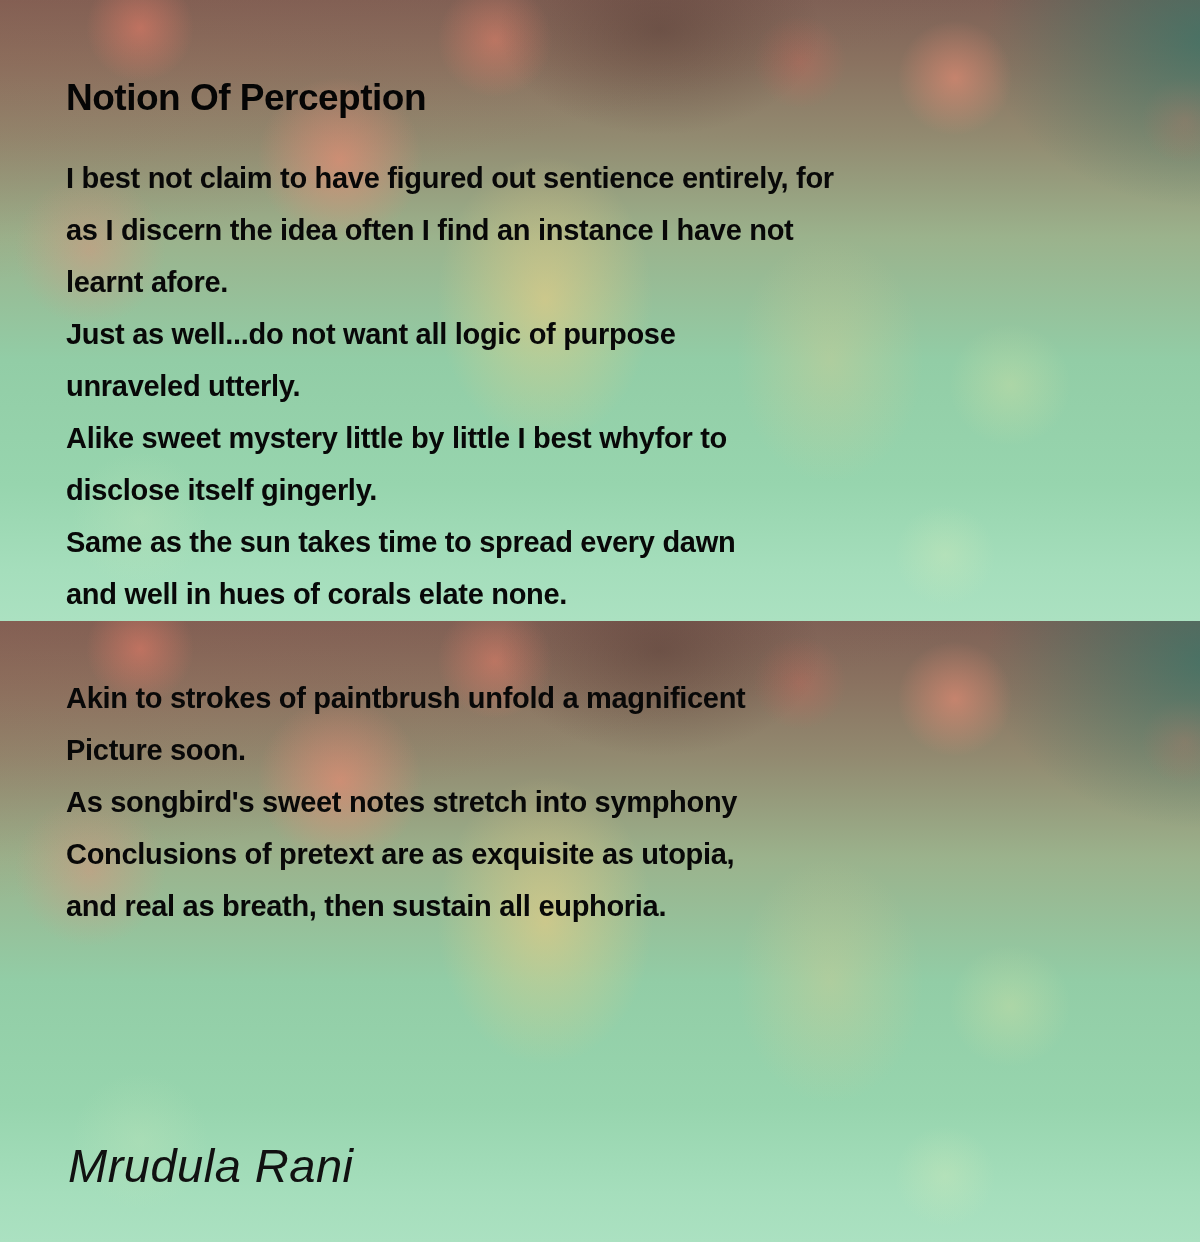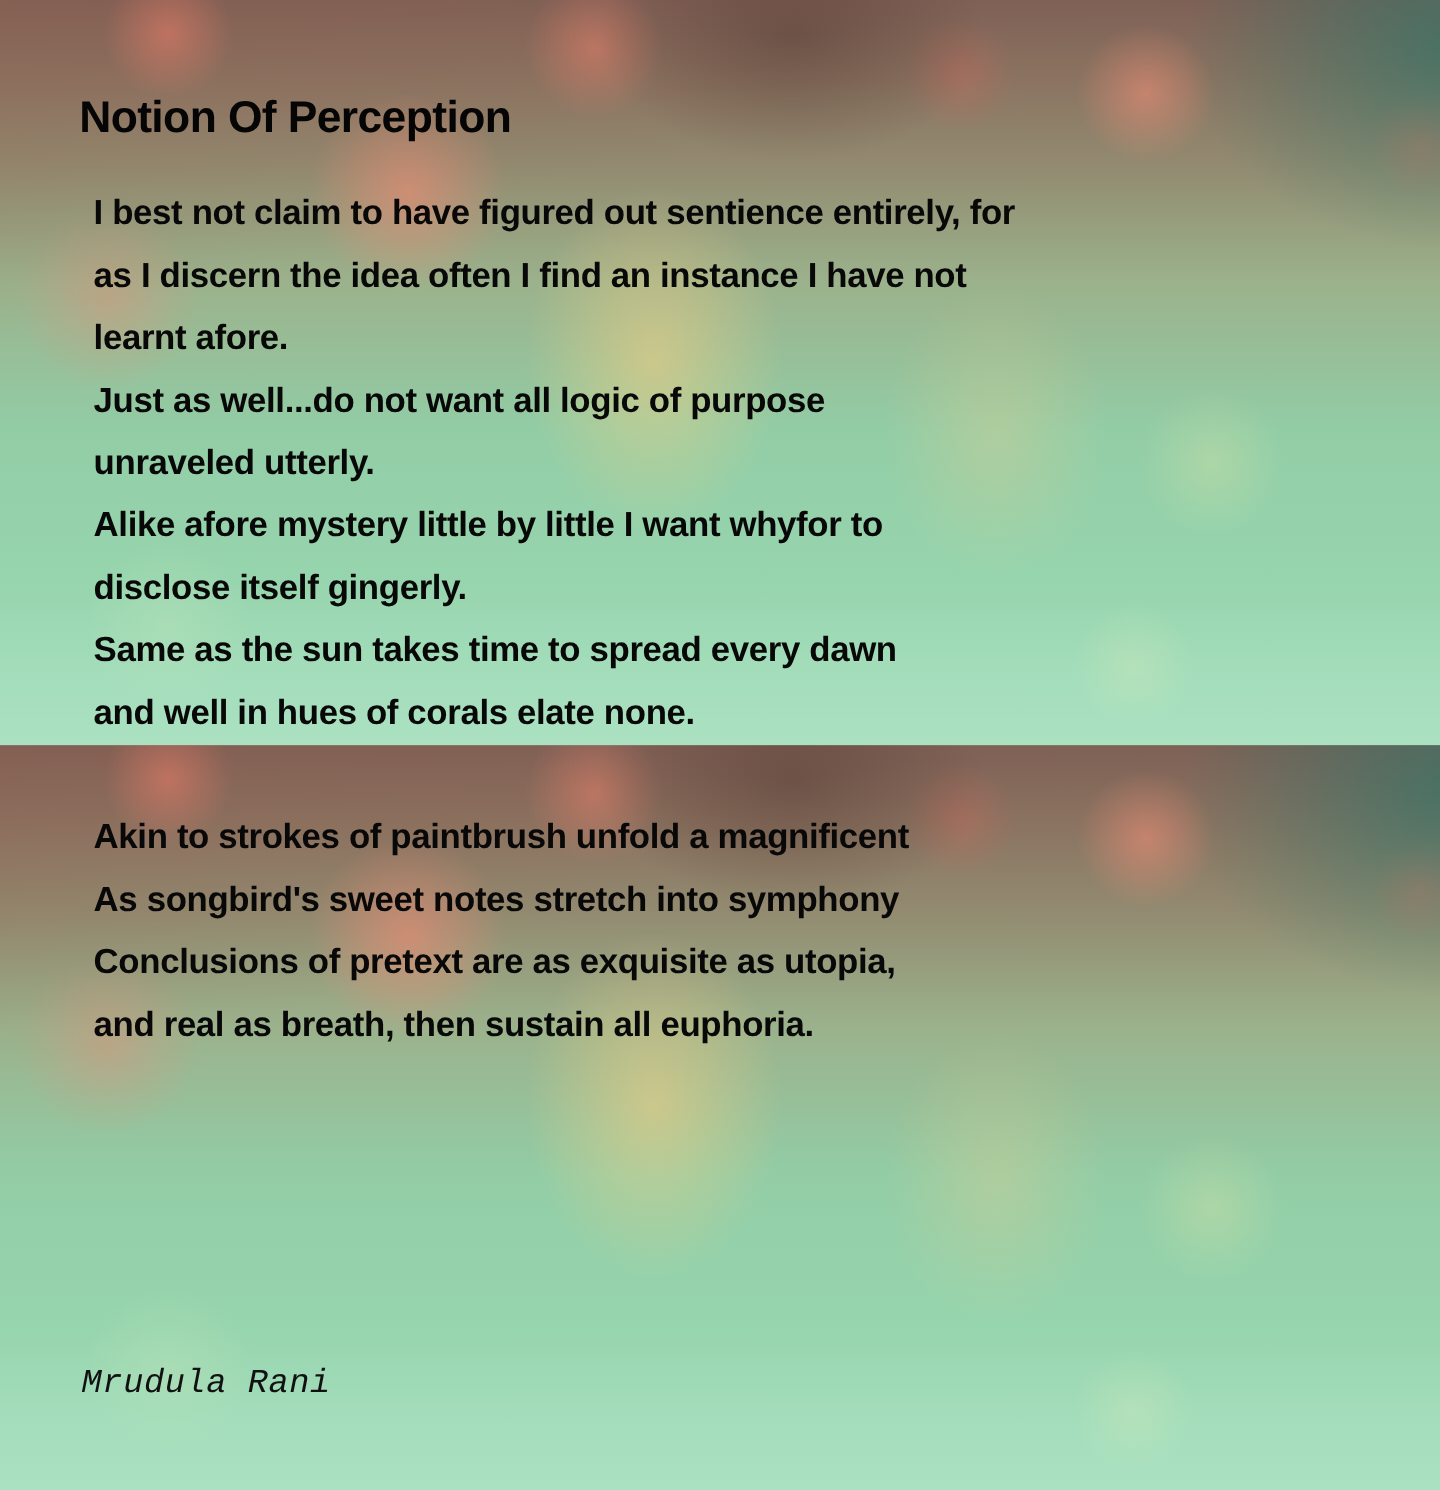--- a/index.html
+++ b/index.html
@@ -62,64 +62,63 @@
   }
   .poem {
     position: absolute;
     left: 66px;
     top: 152px;
     width: 1080px;
     color: #080808;
     font-size: 29px;
     font-weight: bold;
     letter-spacing: -0.3px;
-    margin-left: 12px;
   }
   .line {
     height: 52px;
     line-height: 52px;
     white-space: nowrap;
   }
   .stanza-gap {
     height: 52px;
   }
   .author {
     position: absolute;
     left: 68px;
     top: 1138px;
-    font-size: 28px;
+    font-size: 47px;
     font-style: italic;
     font-weight: normal;
     color: #111111;
     letter-spacing: 0.5px;
-    font-family: Liberation Mono, monospace;
   }
 </style>
 </head>
 <body>
 
 <div class="bg-tile t1"></div>
 <div class="bg-tile t2"></div>
 
 <div class="content">
   <h1 class="title">Notion Of Perception</h1>
 
   <div class="poem">
     <div class="line">I best not claim to have figured out sentience entirely, for</div>
     <div class="line">as I discern the idea often I find an instance I have not</div>
     <div class="line">learnt afore.</div>
     <div class="line">Just as well...do not want all logic of purpose</div>
     <div class="line">unraveled utterly.</div>
-    <div class="line">Alike afore mystery little by little I want whyfor to</div>
+    <div class="line">Alike sweet mystery little by little I best whyfor to</div>
     <div class="line">disclose itself gingerly.</div>
     <div class="line">Same as the sun takes time to spread every dawn</div>
     <div class="line">and well in hues of corals elate none.</div>
 
     <div class="stanza-gap"></div>
 
     <div class="line">Akin to strokes of paintbrush unfold a magnificent</div>
+    <div class="line">Picture soon.</div>
     <div class="line">As songbird's sweet notes stretch into symphony</div>
     <div class="line">Conclusions of pretext are as exquisite as utopia,</div>
     <div class="line">and real as breath, then sustain all euphoria.</div>
   </div>
 
   <div class="author">Mrudula Rani</div>
 </div>
 
 </body></html>

